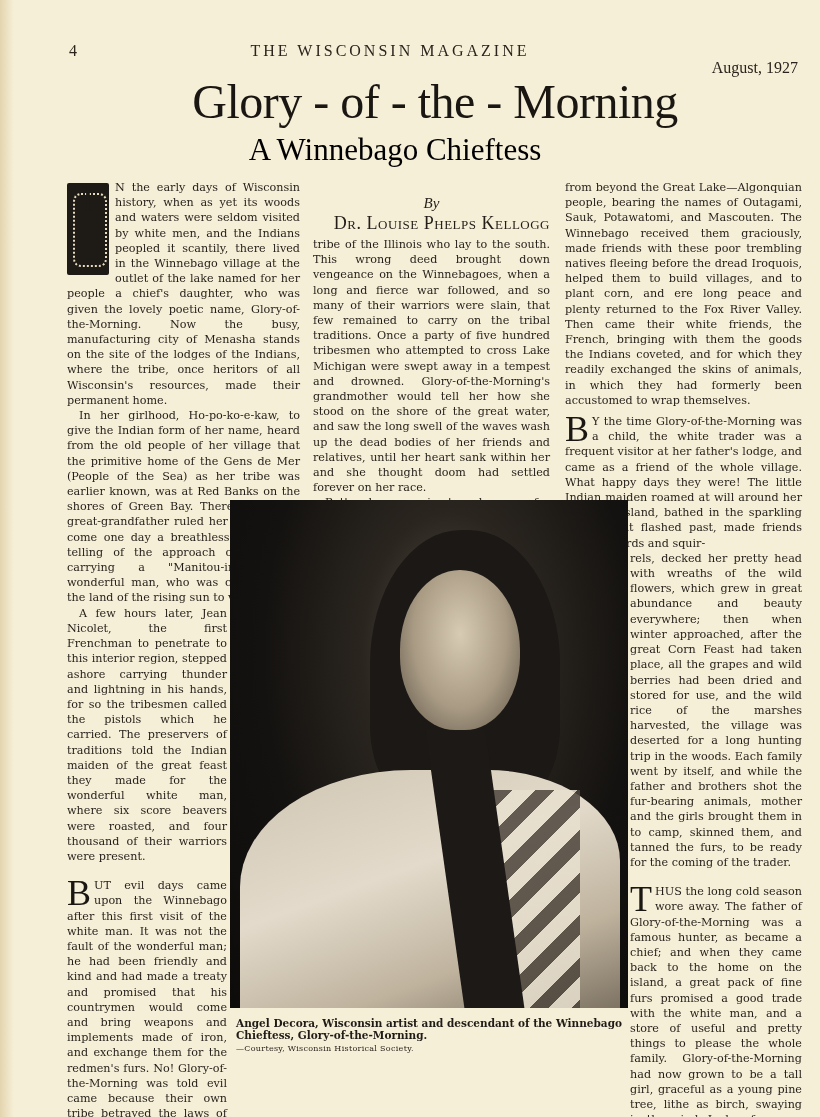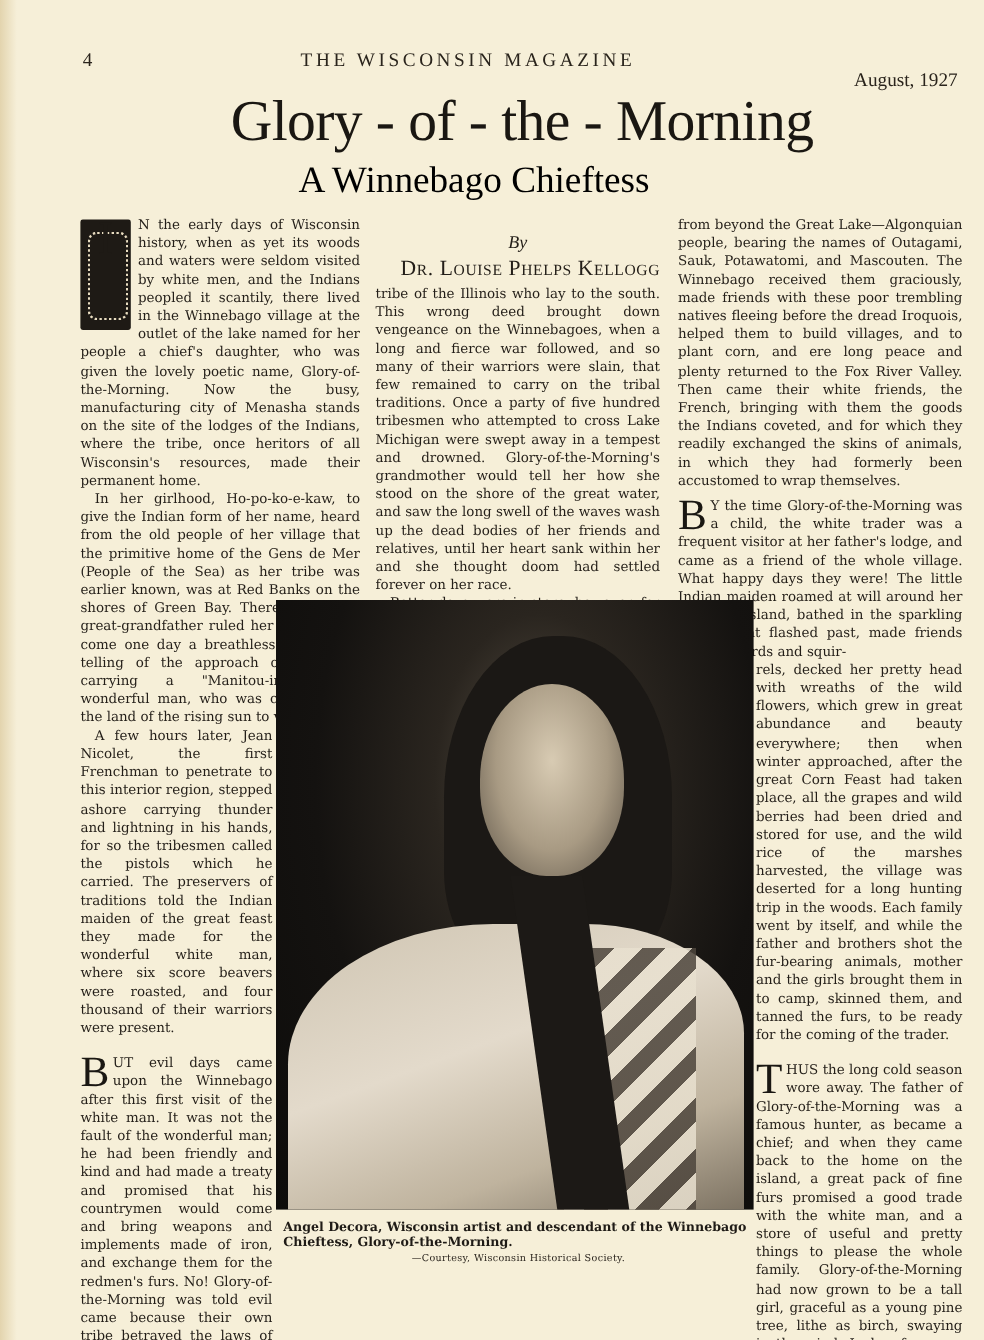--- a/index.html
+++ b/index.html
@@ -85,21 +85,21 @@
   .photo-collar {
     position: absolute; left: 240px; top: 290px; width: 110px; height: 220px;
     background: repeating-linear-gradient(135deg, #e8e0cf 0 16px, #4d453c 16px 30px);
     opacity: 0.85;
   }
   .caption {
     position: absolute; left: 236px; top: 1017px; width: 390px;
     font-family: "DejaVu Serif", serif; font-weight: bold; font-size: 10.5px; line-height: 12px; text-align: left; color: #1f1b16;
   }
   .caption-credit {
-    position: absolute; left: 236px; top: 1044px; width: 392px; text-align: center;
+    position: absolute; left: 236px; top: 1044px; width: 392px; text-align: left;
     font-family: "DejaVu Serif", serif; font-size: 8px; color: #2b251e; letter-spacing: 0.3px;
   }
 </style>
 </head>
 <body>
 
 <div class="page-edge"></div>
 
 <div class="running-head">
   <span class="page-num">4</span>

